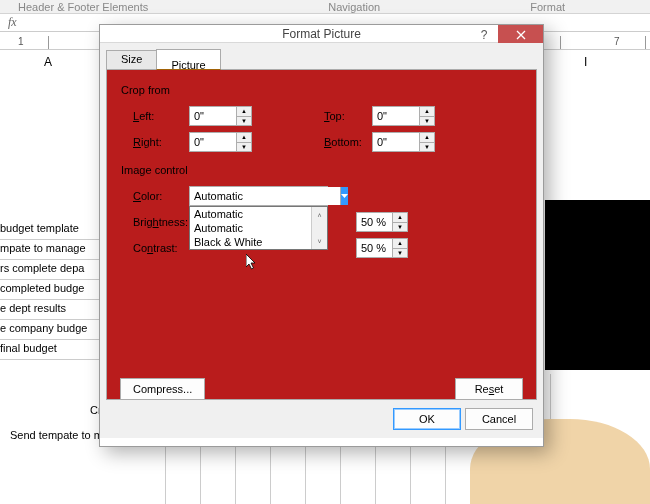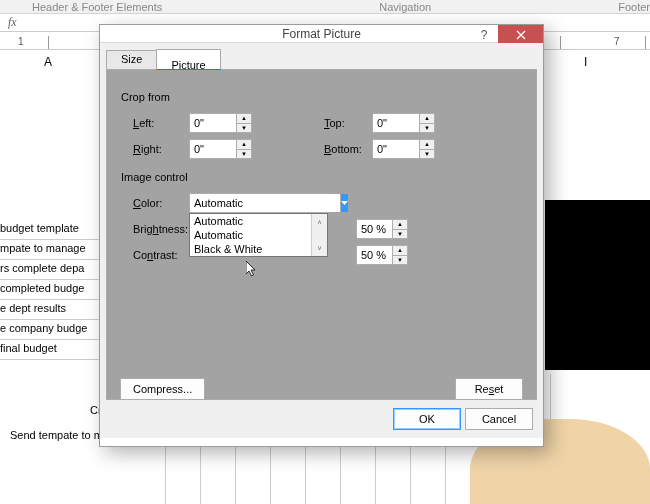--- a/index.html
+++ b/index.html
@@ -1,18 +1,18 @@
 <!DOCTYPE html>
 <html><head>
 <meta charset="utf-8">
 <style>
 * { box-sizing: border-box; margin: 0; padding: 0; font-family: 'Segoe UI', Tahoma, sans-serif; font-size: 11px; }
 body { width: 650px; height: 504px; background: #fff; position: relative; overflow: hidden; }
 
-.bg-ribbon { position: absolute; top: 0; left: 0; right: 0; height: 14px; background: #f1f1f1; border-bottom: 1px solid #d4d4d4; display: flex; align-items: center; color: #888; gap: 180px; padding-left: 32px; justify-content: space-between; }
+.bg-ribbon { position: absolute; top: 0; left: 0; right: 0; height: 14px; background: #f1f1f1; border-bottom: 1px solid #d4d4d4; display: flex; align-items: center; color: #888; gap: 180px; padding-left: 18px; }
 .bg-fx { position: absolute; top: 14px; left: 0; right: 0; height: 18px; background: #fff; border-bottom: 1px solid #ccc; display: flex; align-items: center; padding-left: 8px; }
 .bg-fx .fx { font-style: italic; color: #666; font-family: serif; font-size: 12px; }
 .bg-ruler { position: absolute; top: 36px; left: 0; right: 0; height: 14px; background: #fff; border-bottom: 1px solid #ccc; }
 .bg-ruler .tick { position: absolute; top: 0; bottom: 0; border-left: 1px solid #999; }
 .bg-ruler .num { position: absolute; top: 0; font-size: 10px; color: #555; }
 .bg-col { position: absolute; top: 55px; font-size: 12px; color: #000; }
 
 .bg-tasks { position: absolute; left: -4px; top: 220px; width: 130px; }
 .bg-tasks div { height: 20px; border-bottom: 1px solid #ccc; padding: 2px 4px; white-space: nowrap; overflow: hidden; }
 
@@ -29,21 +29,21 @@
 .titlebar .title { font-size: 12px; color: #444; }
 .titlebar .help-btn { position: absolute; right: 45px; top: 0; width: 28px; height: 20px; display: flex; align-items: center; justify-content: center; font-size: 12px; color: #555; cursor: pointer; }
 .titlebar .close-btn { position: absolute; right: 0; top: 0; width: 45px; height: 20px; background: #c75050; color: #fff; display: flex; align-items: center; justify-content: center; cursor: pointer; font-size: 14px; }
 
 .dialog-body { padding: 6px; background: #f0f0f0; height: 395px; position: relative; }
 .tabs { display: flex; height: 21px; position: relative; }
 .tabs::after { content: ''; position: absolute; left: 0; right: 0; bottom: 0; height: 1px; background: #ababab; z-index: 0; }
 .tab { padding: 9px 14px; border: 1px solid #ababab; background: #f0f0f0; border-bottom: none; margin-right: -1px; font-size: 11px; cursor: pointer; z-index: 1; position: relative; }
 .tab.inactive { background: #e8e8e8; top: 1px; height: 19px; padding-top: 2px; }
 .tab.active { background: #fff; border-bottom: 1px solid #a16207; z-index: 2; }
-.tab-content { background: #a3a3a3; border: 1px solid #ababab; border-top: none; padding: 17px 14px; height: 330px; }
+.tab-content { background: #b91c1c; border: 1px solid #ababab; border-top: none; padding: 10px 14px; height: 330px; }
 
 .group-label { font-size: 11px; color: #000; margin: 4px 0 8px 0; }
 .row { display: flex; align-items: center; height: 24px; margin-bottom: 2px; }
 .lbl { width: 68px; font-size: 11px; padding-left: 12px; }
 .lbl2 { width: 58px; font-size: 11px; padding-left: 10px; }
 .underline { text-decoration: underline; }
 .num-input { display: flex; border: 1px solid #adadad; background: #fff; height: 20px; }
 .num-input input { width: 46px; border: none; padding: 0 4px; font-size: 11px; outline: none; }
 .num-input .spin { width: 15px; display: flex; flex-direction: column; border-left: 1px solid #adadad; }
 .num-input .spin div { flex: 1; display: flex; align-items: center; justify-content: center; font-size: 6px; background: #f0f0f0; cursor: pointer; }
@@ -75,21 +75,21 @@
 .btn.primary { border: 1px solid #3399ff; box-shadow: inset 0 0 0 1px #99ccff; }
 .btn-row-bottom { position: absolute; bottom: 38px; left: 20px; right: 20px; display: flex; justify-content: space-between; }
 .dlg-actions { position: absolute; bottom: 8px; right: 10px; display: flex; gap: 4px; }
 </style>
 </head>
 <body>
 
 <div class="bg-ribbon">
   <span>Header &amp; Footer Elements</span>
   <span>Navigation</span>
-  <span style="margin-left:-30px">Footer</span>
+  <span style="margin-left:-30px">Format</span>
 </div>
 <div class="bg-fx">
   <span class="fx">fx</span>
 </div>
 <div class="bg-ruler">
   <span class="num" style="left:18px">1</span>
   <span class="tick" style="left:48px"></span>
   <span class="num" style="left:528px">6</span>
   <span class="tick" style="left:560px"></span>
   <span class="num" style="left:614px">7</span>

